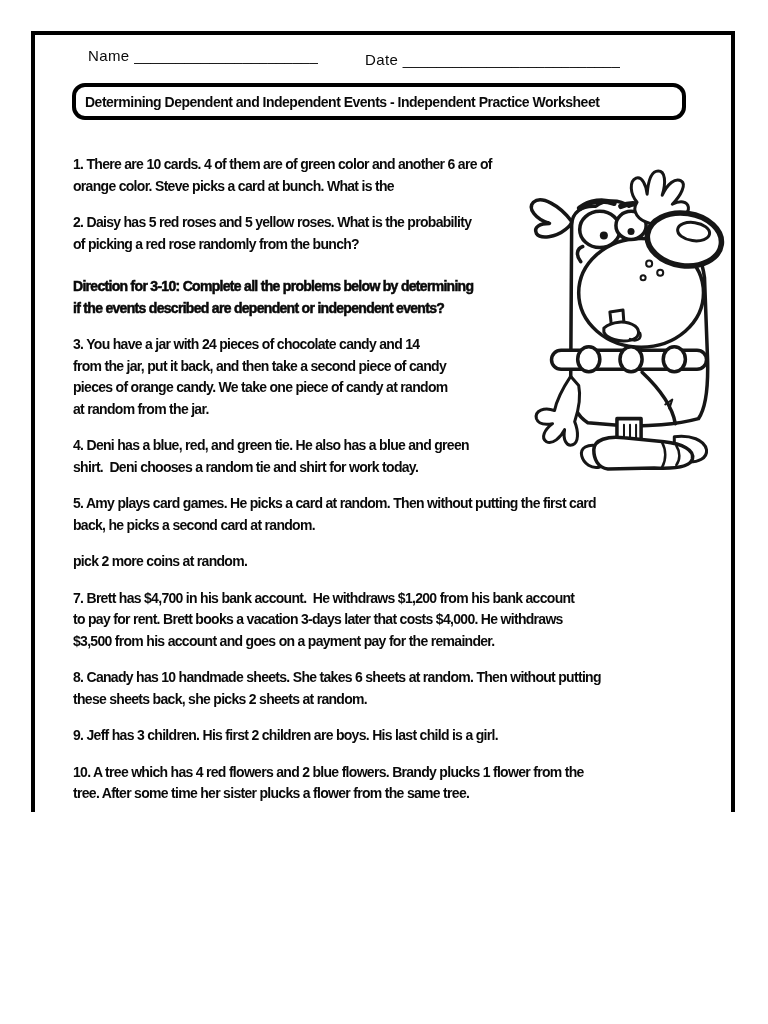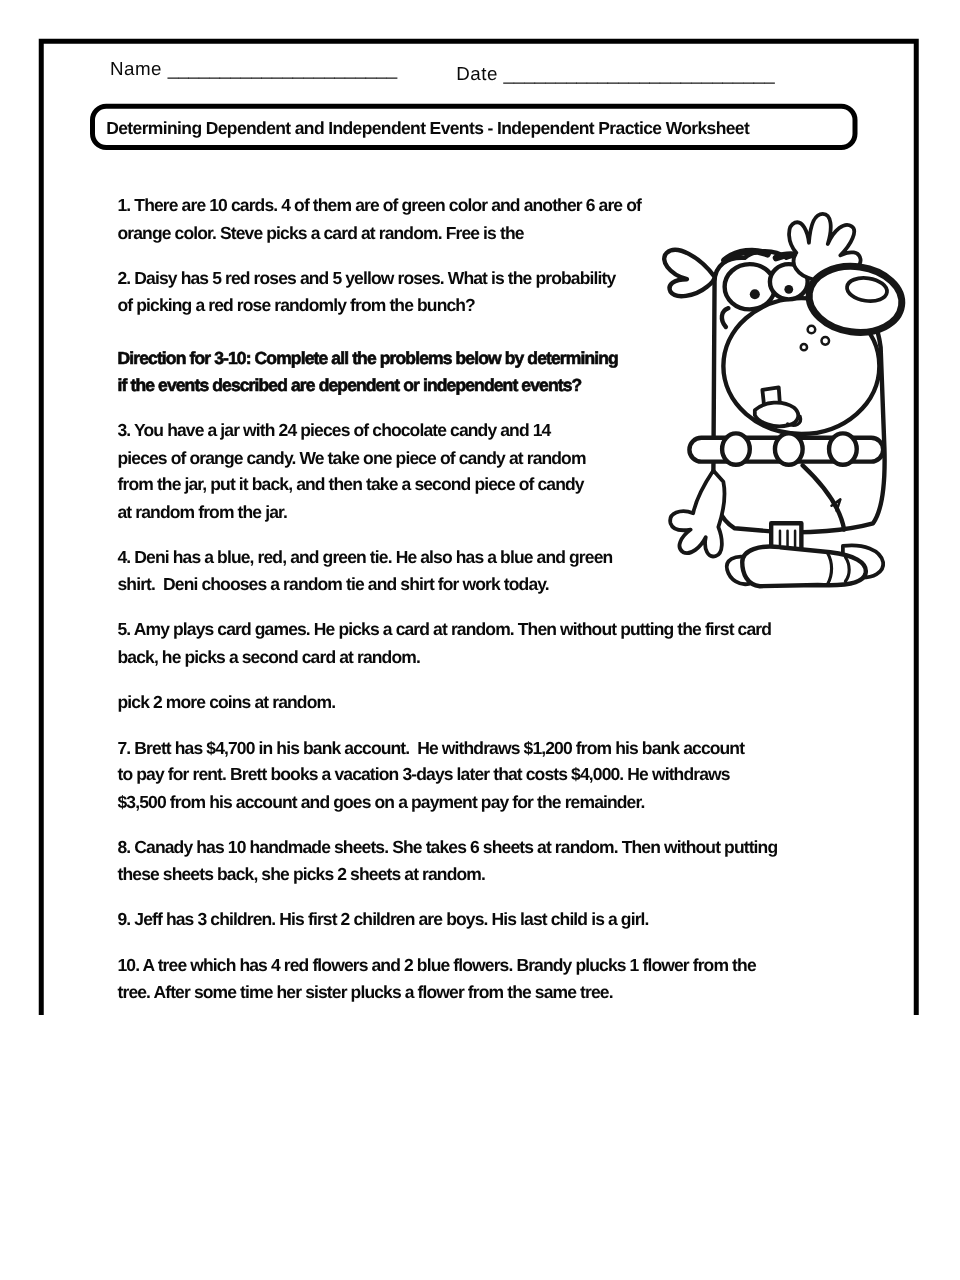--- a/index.html
+++ b/index.html
@@ -18,21 +18,21 @@
   .header-row{position:absolute;top:12px;left:0;width:100%;height:24px;}
   .name-group{position:absolute;left:53px;top:0;font-size:15px;letter-spacing:.4px;white-space:pre;}
   .date-group{position:absolute;left:330px;top:4px;font-size:15px;letter-spacing:.4px;white-space:pre;}
   .blank{letter-spacing:0;}
   
   .title-box{position:absolute;left:37px;top:48px;width:614px;height:37px;
     border:4px solid var(--border);border-radius:13px;display:flex;align-items:center;
     padding-left:9px;background:var(--paper);}
   .title-box span{font-weight:bold;font-size:14px;letter-spacing:-0.5px;white-space:pre;}
   
-  .content{position:absolute;left:59px;top:119px;width:643px;}
+  .content{position:absolute;left:38px;top:119px;width:643px;}
   .para{margin-bottom:15px;}
   .para .line{font-weight:bold;font-size:14px;line-height:21.5px;
     letter-spacing:-0.7px;white-space:pre;}
   .direction{margin-top:21px;}
   .direction .line{-webkit-text-stroke:0.5px var(--text);}
   
   .dog{position:absolute;left:490px;top:130px;width:202px;height:312px;}
   .dog svg{width:100%;height:100%;}
   
   .footer{position:absolute;left:112px;bottom:13px;display:flex;align-items:flex-end;}
@@ -52,34 +52,34 @@
       <span class="date-group"><span>Date </span><span class="blank">__________________________</span></span>
     </div>
 
     <div class="title-box">
       <span>Determining Dependent and Independent Events - Independent Practice Worksheet</span>
     </div>
 
     <div class="content">
       <div class="para">
         <div class="line">1. There are 10 cards. 4 of them are of green color and another 6 are of</div>
-        <div class="line">orange color. Steve picks a card at random. Free is the</div>
+        <div class="line">orange color. Steve picks a card at bunch. What is the</div>
       </div>
       <div class="para">
         <div class="line">2. Daisy has 5 red roses and 5 yellow roses. What is the probability</div>
         <div class="line">of picking a red rose randomly from the bunch?</div>
       </div>
       <div class="para direction">
         <div class="line">Direction for 3-10: Complete all the problems below by determining</div>
         <div class="line">if the events described are dependent or independent events?</div>
       </div>
       <div class="para">
         <div class="line">3. You have a jar with 24 pieces of chocolate candy and 14</div>
+        <div class="line">from the jar, put it back, and then take a second piece of candy</div>
         <div class="line">pieces of orange candy. We take one piece of candy at random</div>
-        <div class="line">from the jar, put it back, and then take a second piece of candy</div>
         <div class="line">at random from the jar.</div>
       </div>
       <div class="para">
         <div class="line">4. Deni has a blue, red, and green tie. He also has a blue and green</div>
         <div class="line">shirt.  Deni chooses a random tie and shirt for work today.</div>
       </div>
       <div class="para">
         <div class="line">5. Amy plays card games. He picks a card at random. Then without putting the first card</div>
         <div class="line">back, he picks a second card at random.</div>
       </div>

